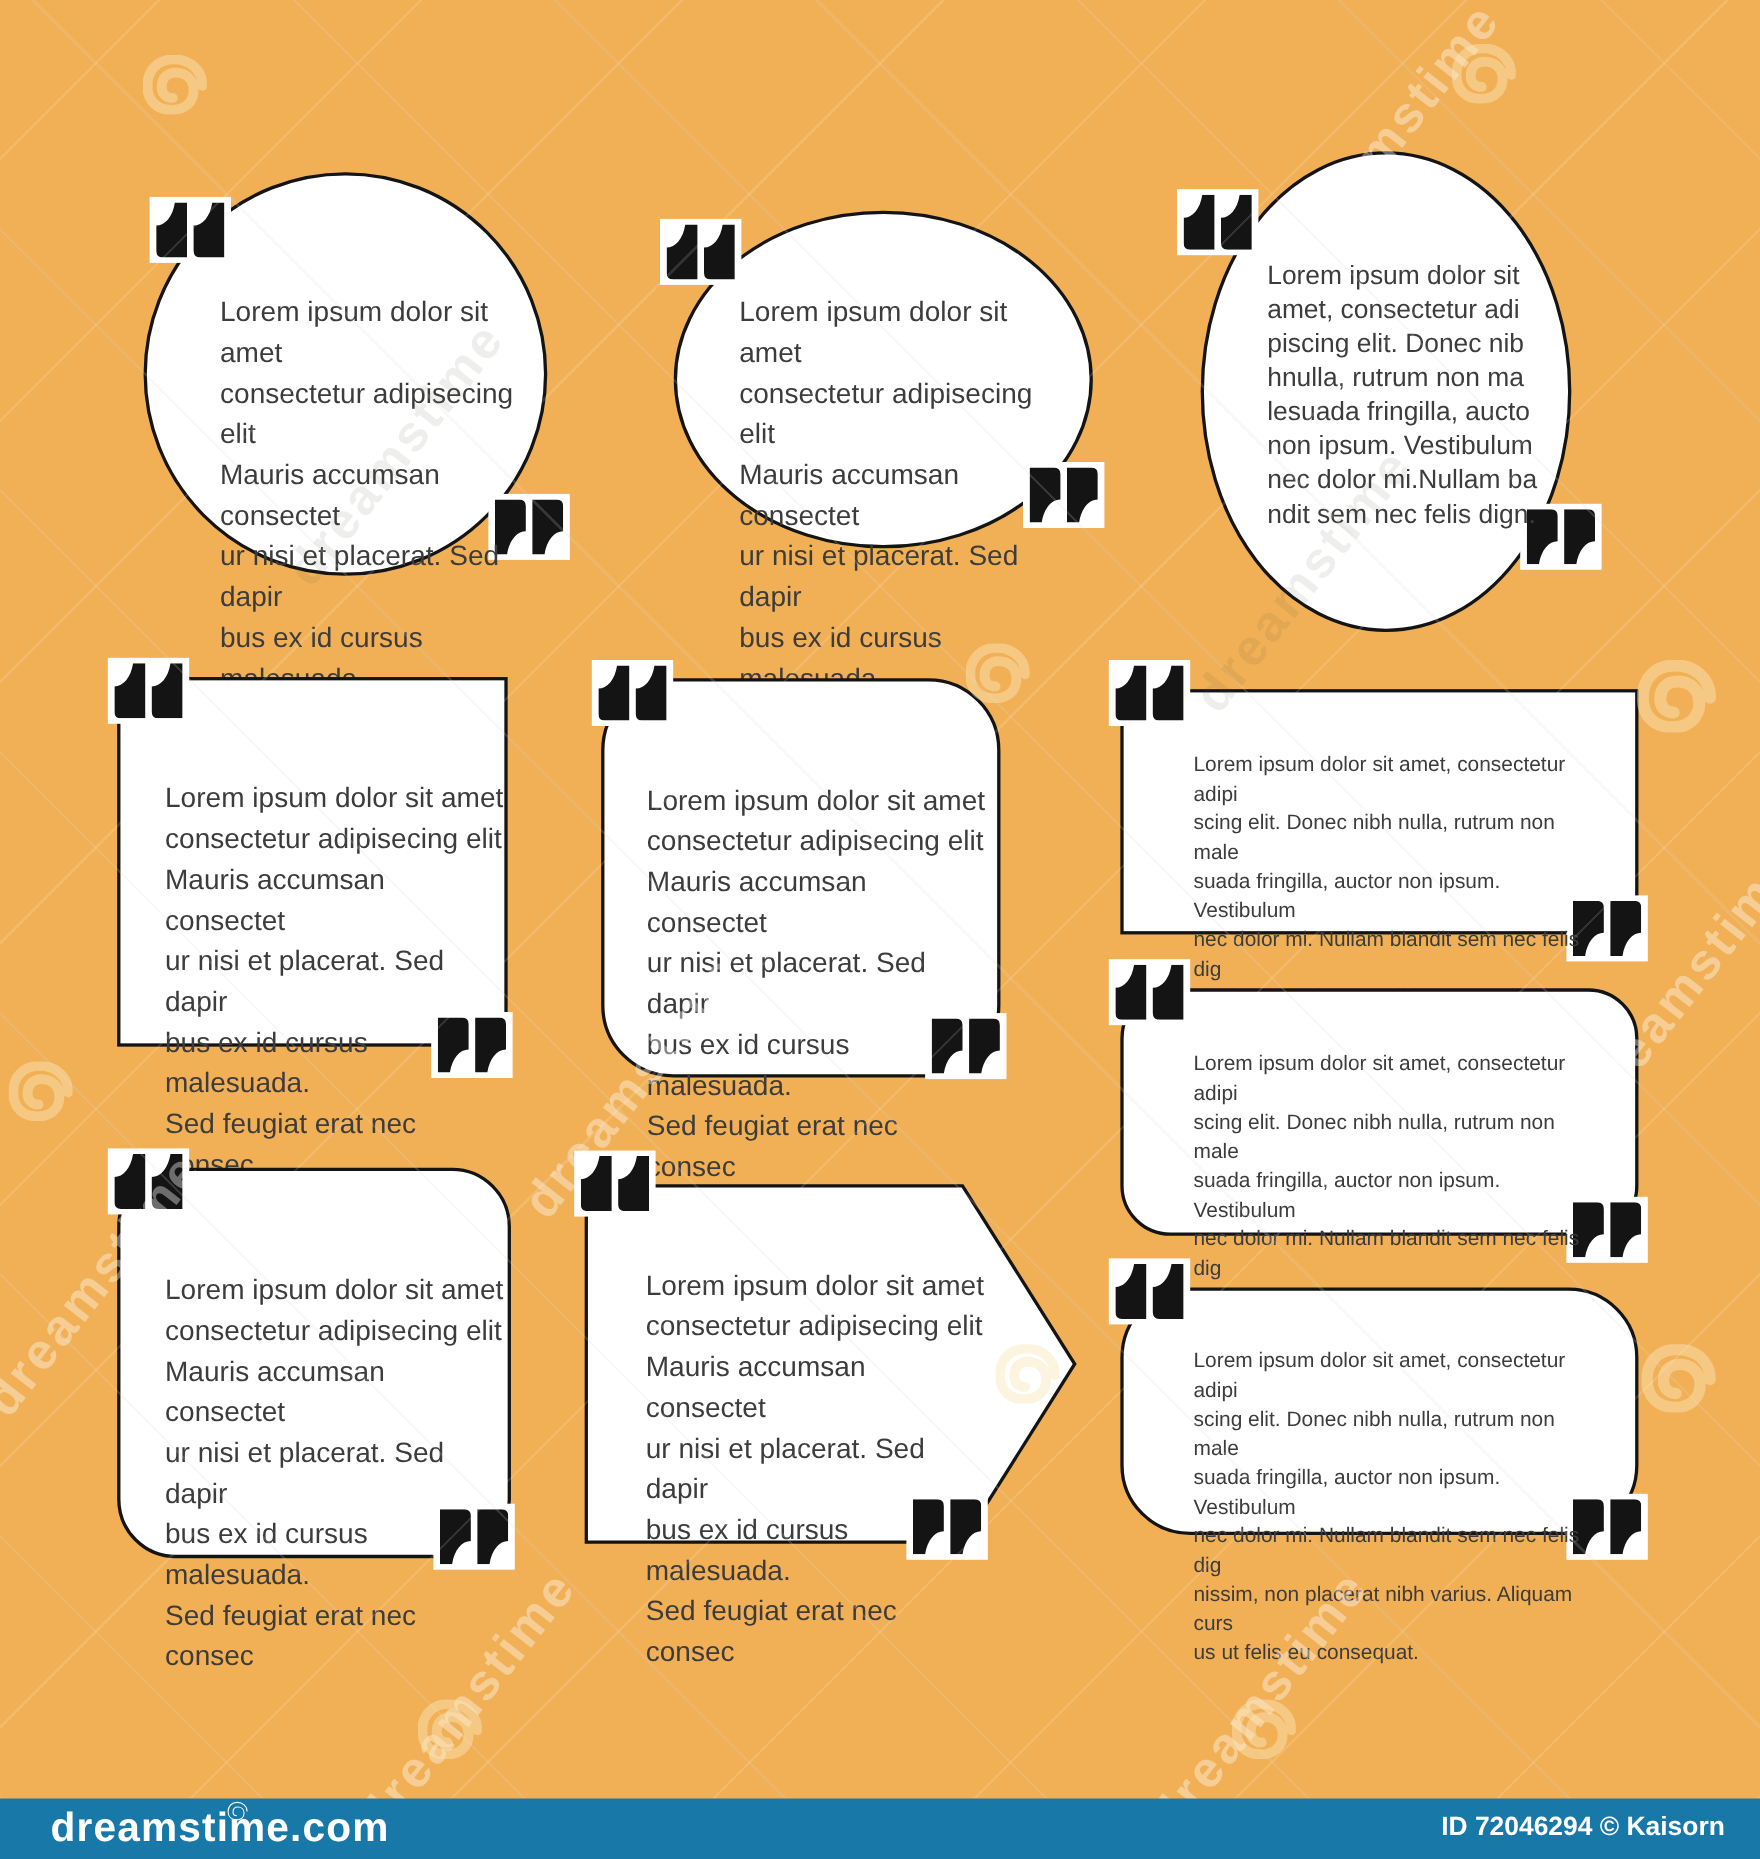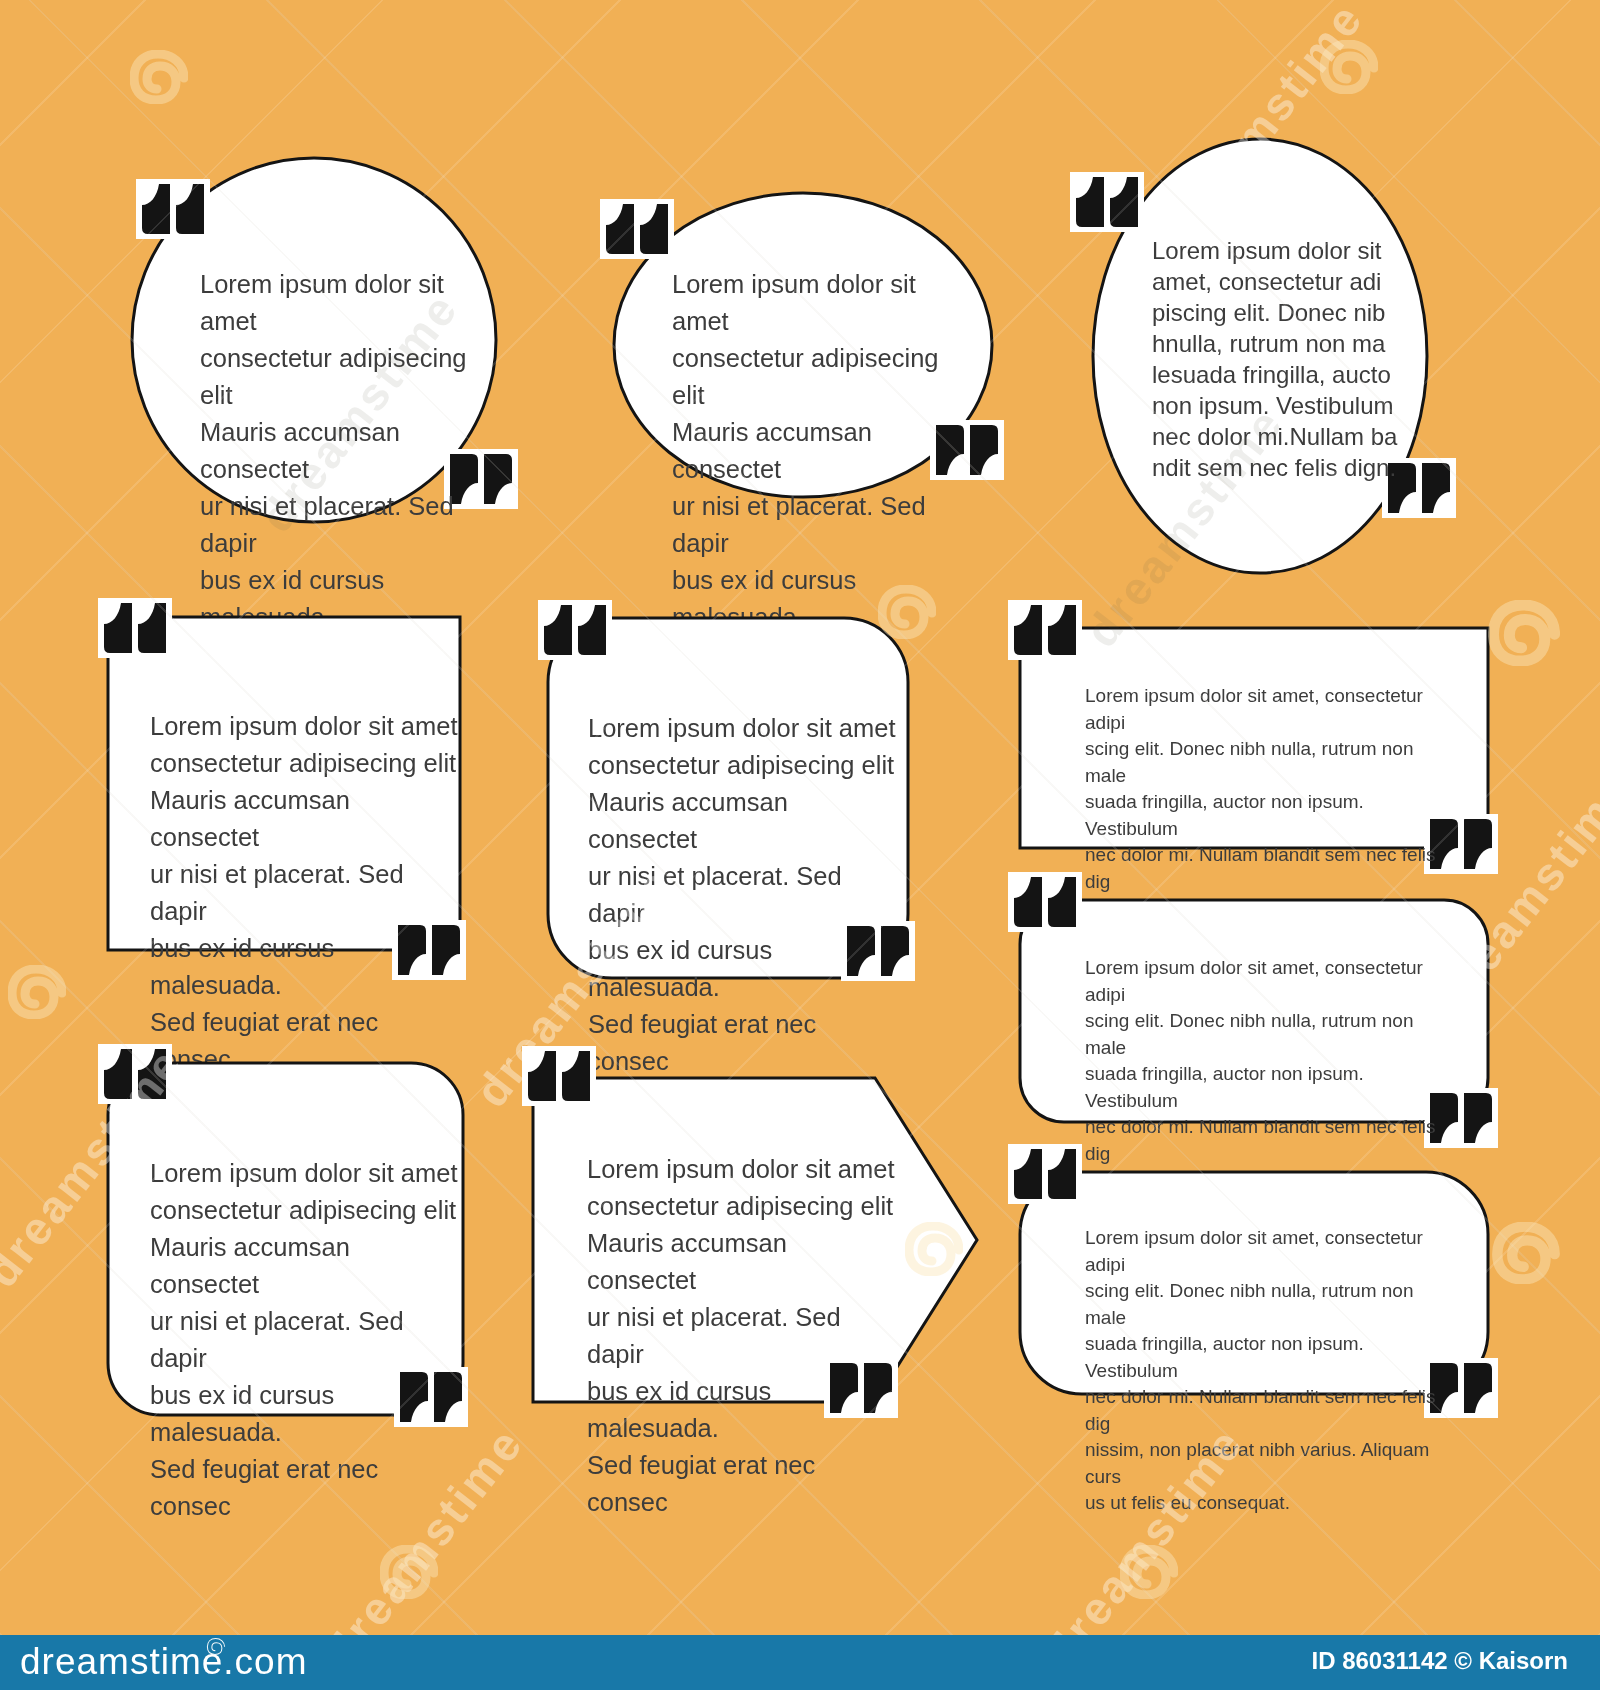--- a/index.html
+++ b/index.html
@@ -30,21 +30,21 @@
     color:rgba(255,255,255,0.38);transform:rotate(-52deg);transform-origin:center;
   }
   .wm-t.gray{color:rgba(90,85,70,0.10);}
   .wm-s{position:absolute;opacity:0.45;}
   .wm-s path{fill:none;stroke:#FBE7BC;stroke-width:9px;stroke-linecap:round;}
   
   #footer{
     position:absolute;left:0;top:1635px;width:1600px;height:55px;
     background:#1878A8;z-index:60;color:#ffffff;
   }
-  #logo{position:absolute;left:20px;top:6px;font-size:37px;font-weight:normal;letter-spacing:1px;}
+  #logo{position:absolute;left:46px;top:6px;font-size:37px;font-weight:bold;letter-spacing:1px;}
   #credit{position:absolute;right:32px;top:12px;font-size:24px;font-weight:bold;}
   #logo-spiral{position:absolute;left:206px;top:2px;opacity:.95;}
   #logo-spiral path{fill:none;stroke:#fff;stroke-width:3px;}
 </style>
 </head>
 <body>
 
 <div id="stage">
 
   <svg width="0" height="0" style="position:absolute" aria-hidden="true">
@@ -294,16 +294,16 @@
     <svg class="wm-s" style="left:1120px;top:1545px" width="58" height="54" viewBox="0 0 58 54">
         <path d="M54,28 C54,13 42,4 28,4 C13,4 4,14 4,28 C4,42 13,50 26,50 C38,50 46,43 46,32 C46,22 39,16 30,16 C22,16 17,21 17,29 C17,35 21,39 27,39"></path>
       </svg>
   </div>
 
   <div id="footer">
     <span id="logo">dreamstime.com</span>
     <svg id="logo-spiral" width="20" height="19" viewBox="0 0 58 54">
         <path d="M54,28 C54,13 42,4 28,4 C13,4 4,14 4,28 C4,42 13,50 26,50 C38,50 46,43 46,32 C46,22 39,16 30,16 C22,16 17,21 17,29 C17,35 21,39 27,39"></path>
       </svg>
-    <span id="credit">ID 86031142 © Kaisorn</span>
+    <span id="credit">ID 72046294 © Kaisorn</span>
   </div>
 
 </div>
 
 </body></html>

